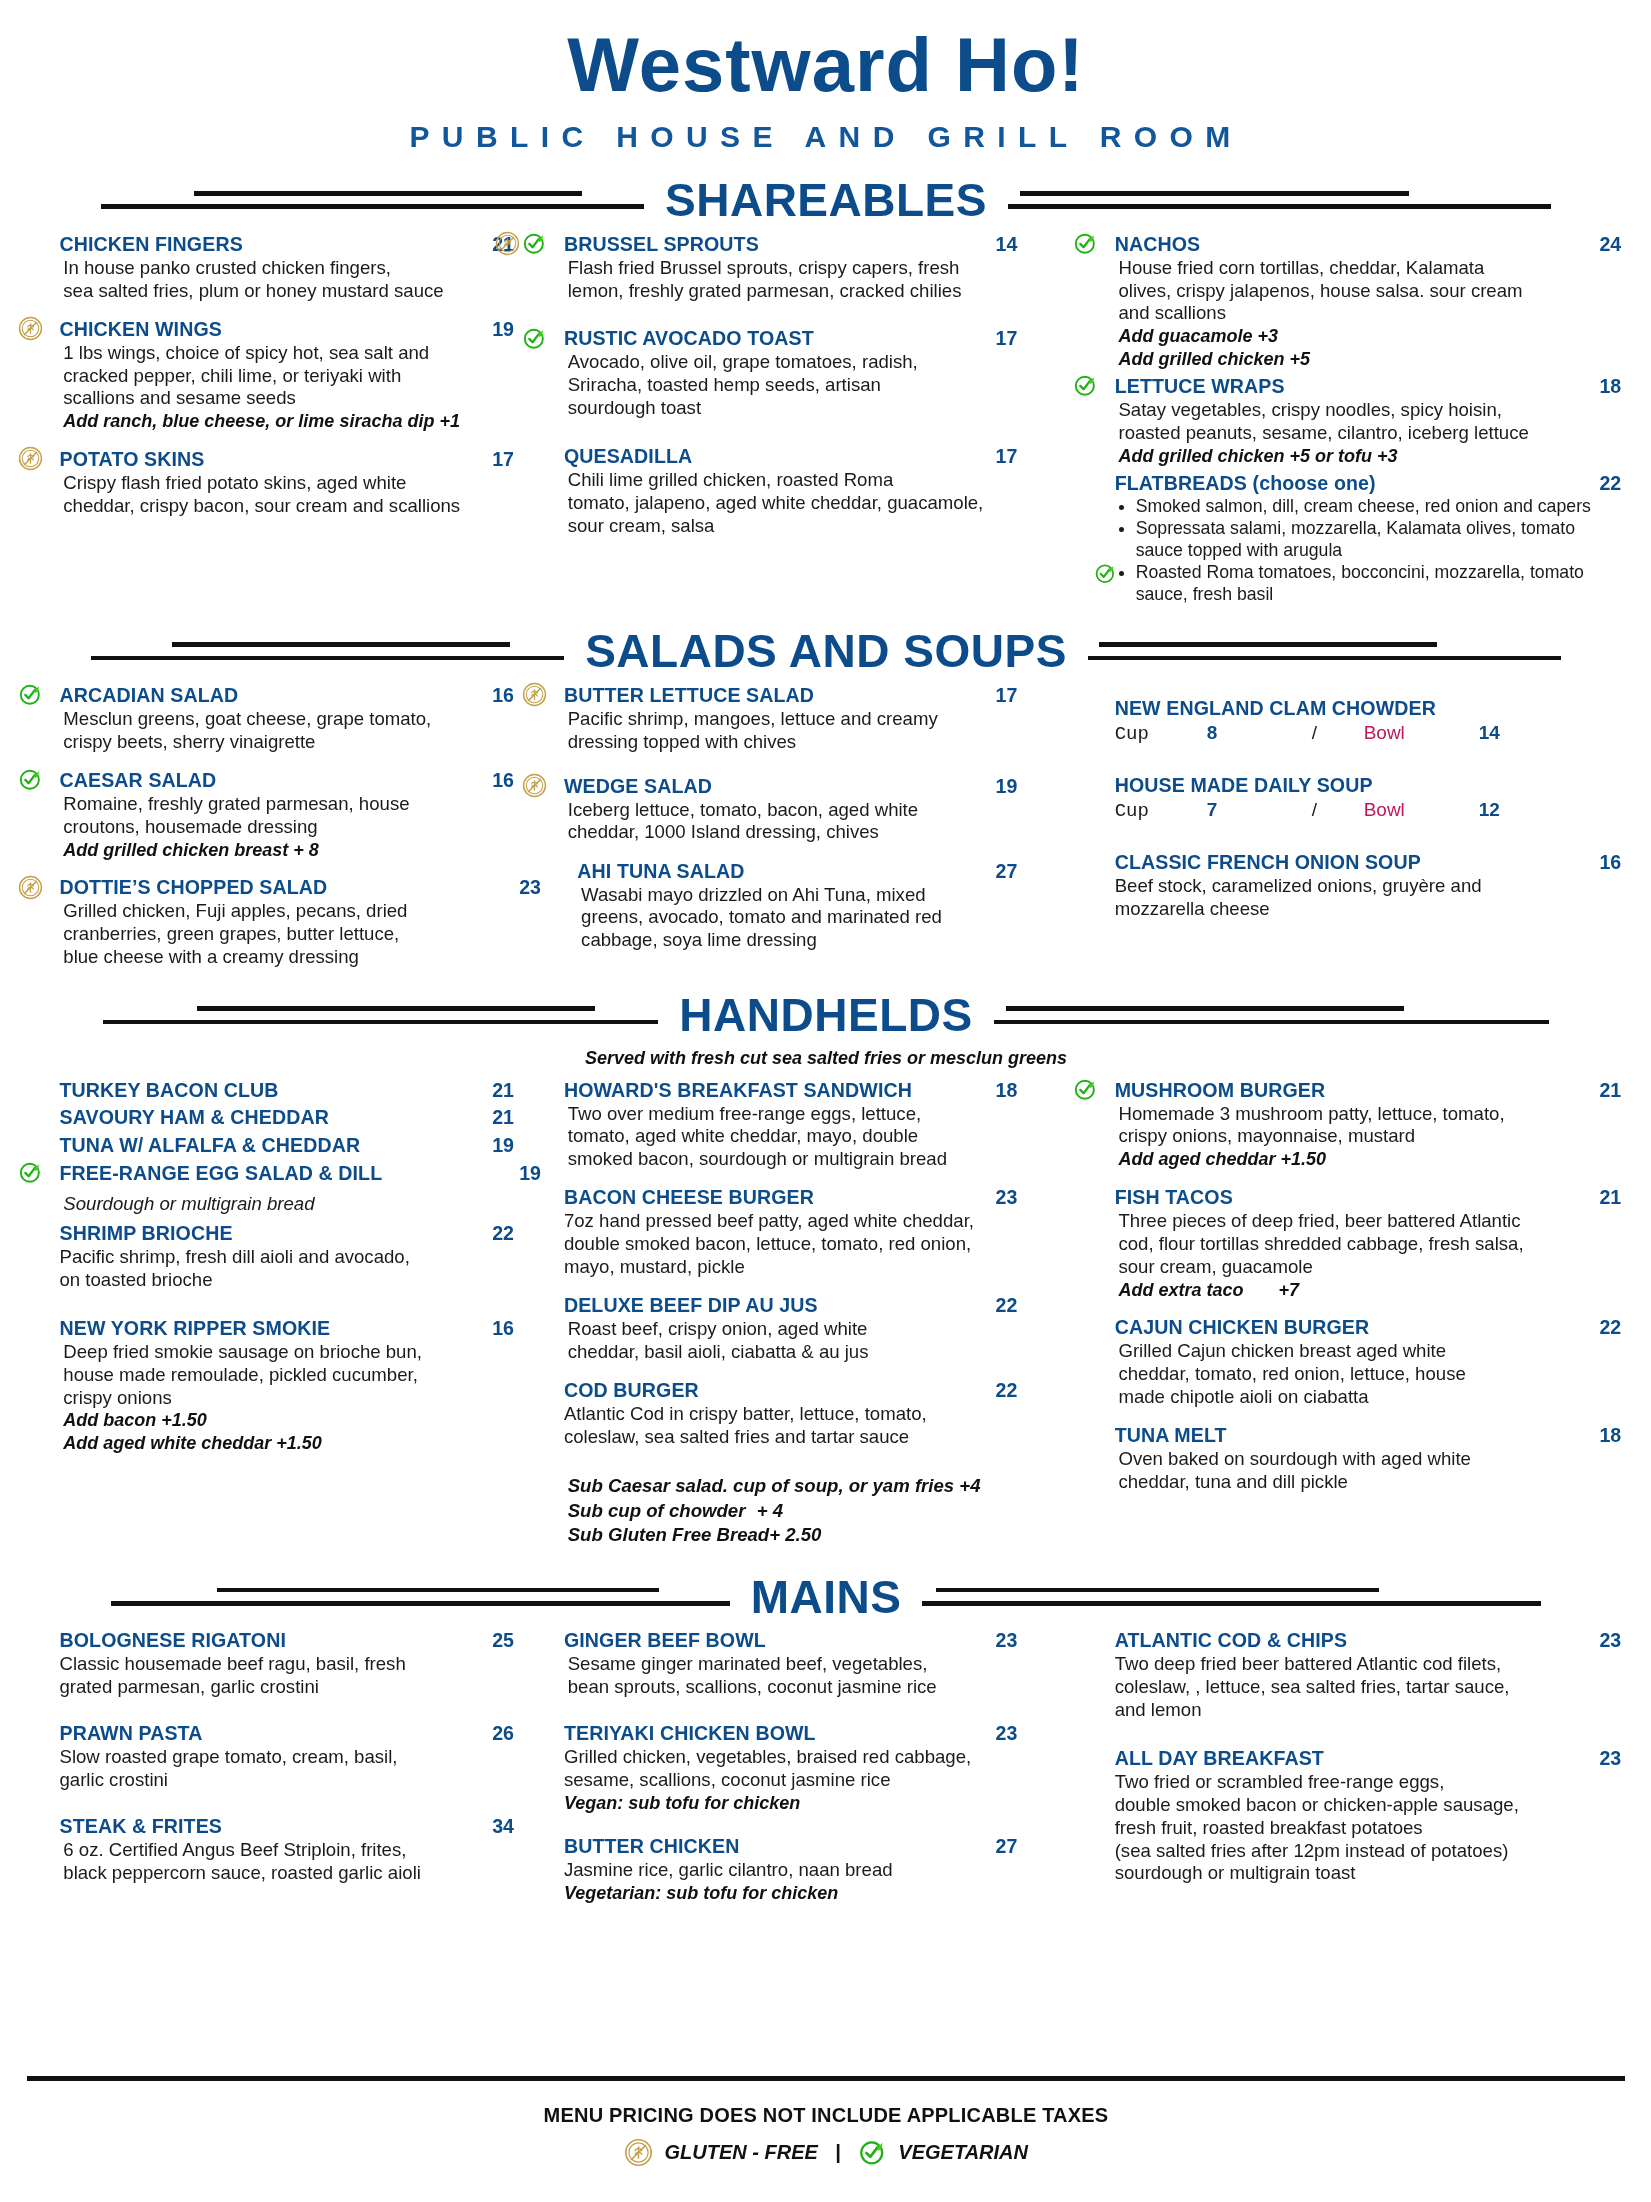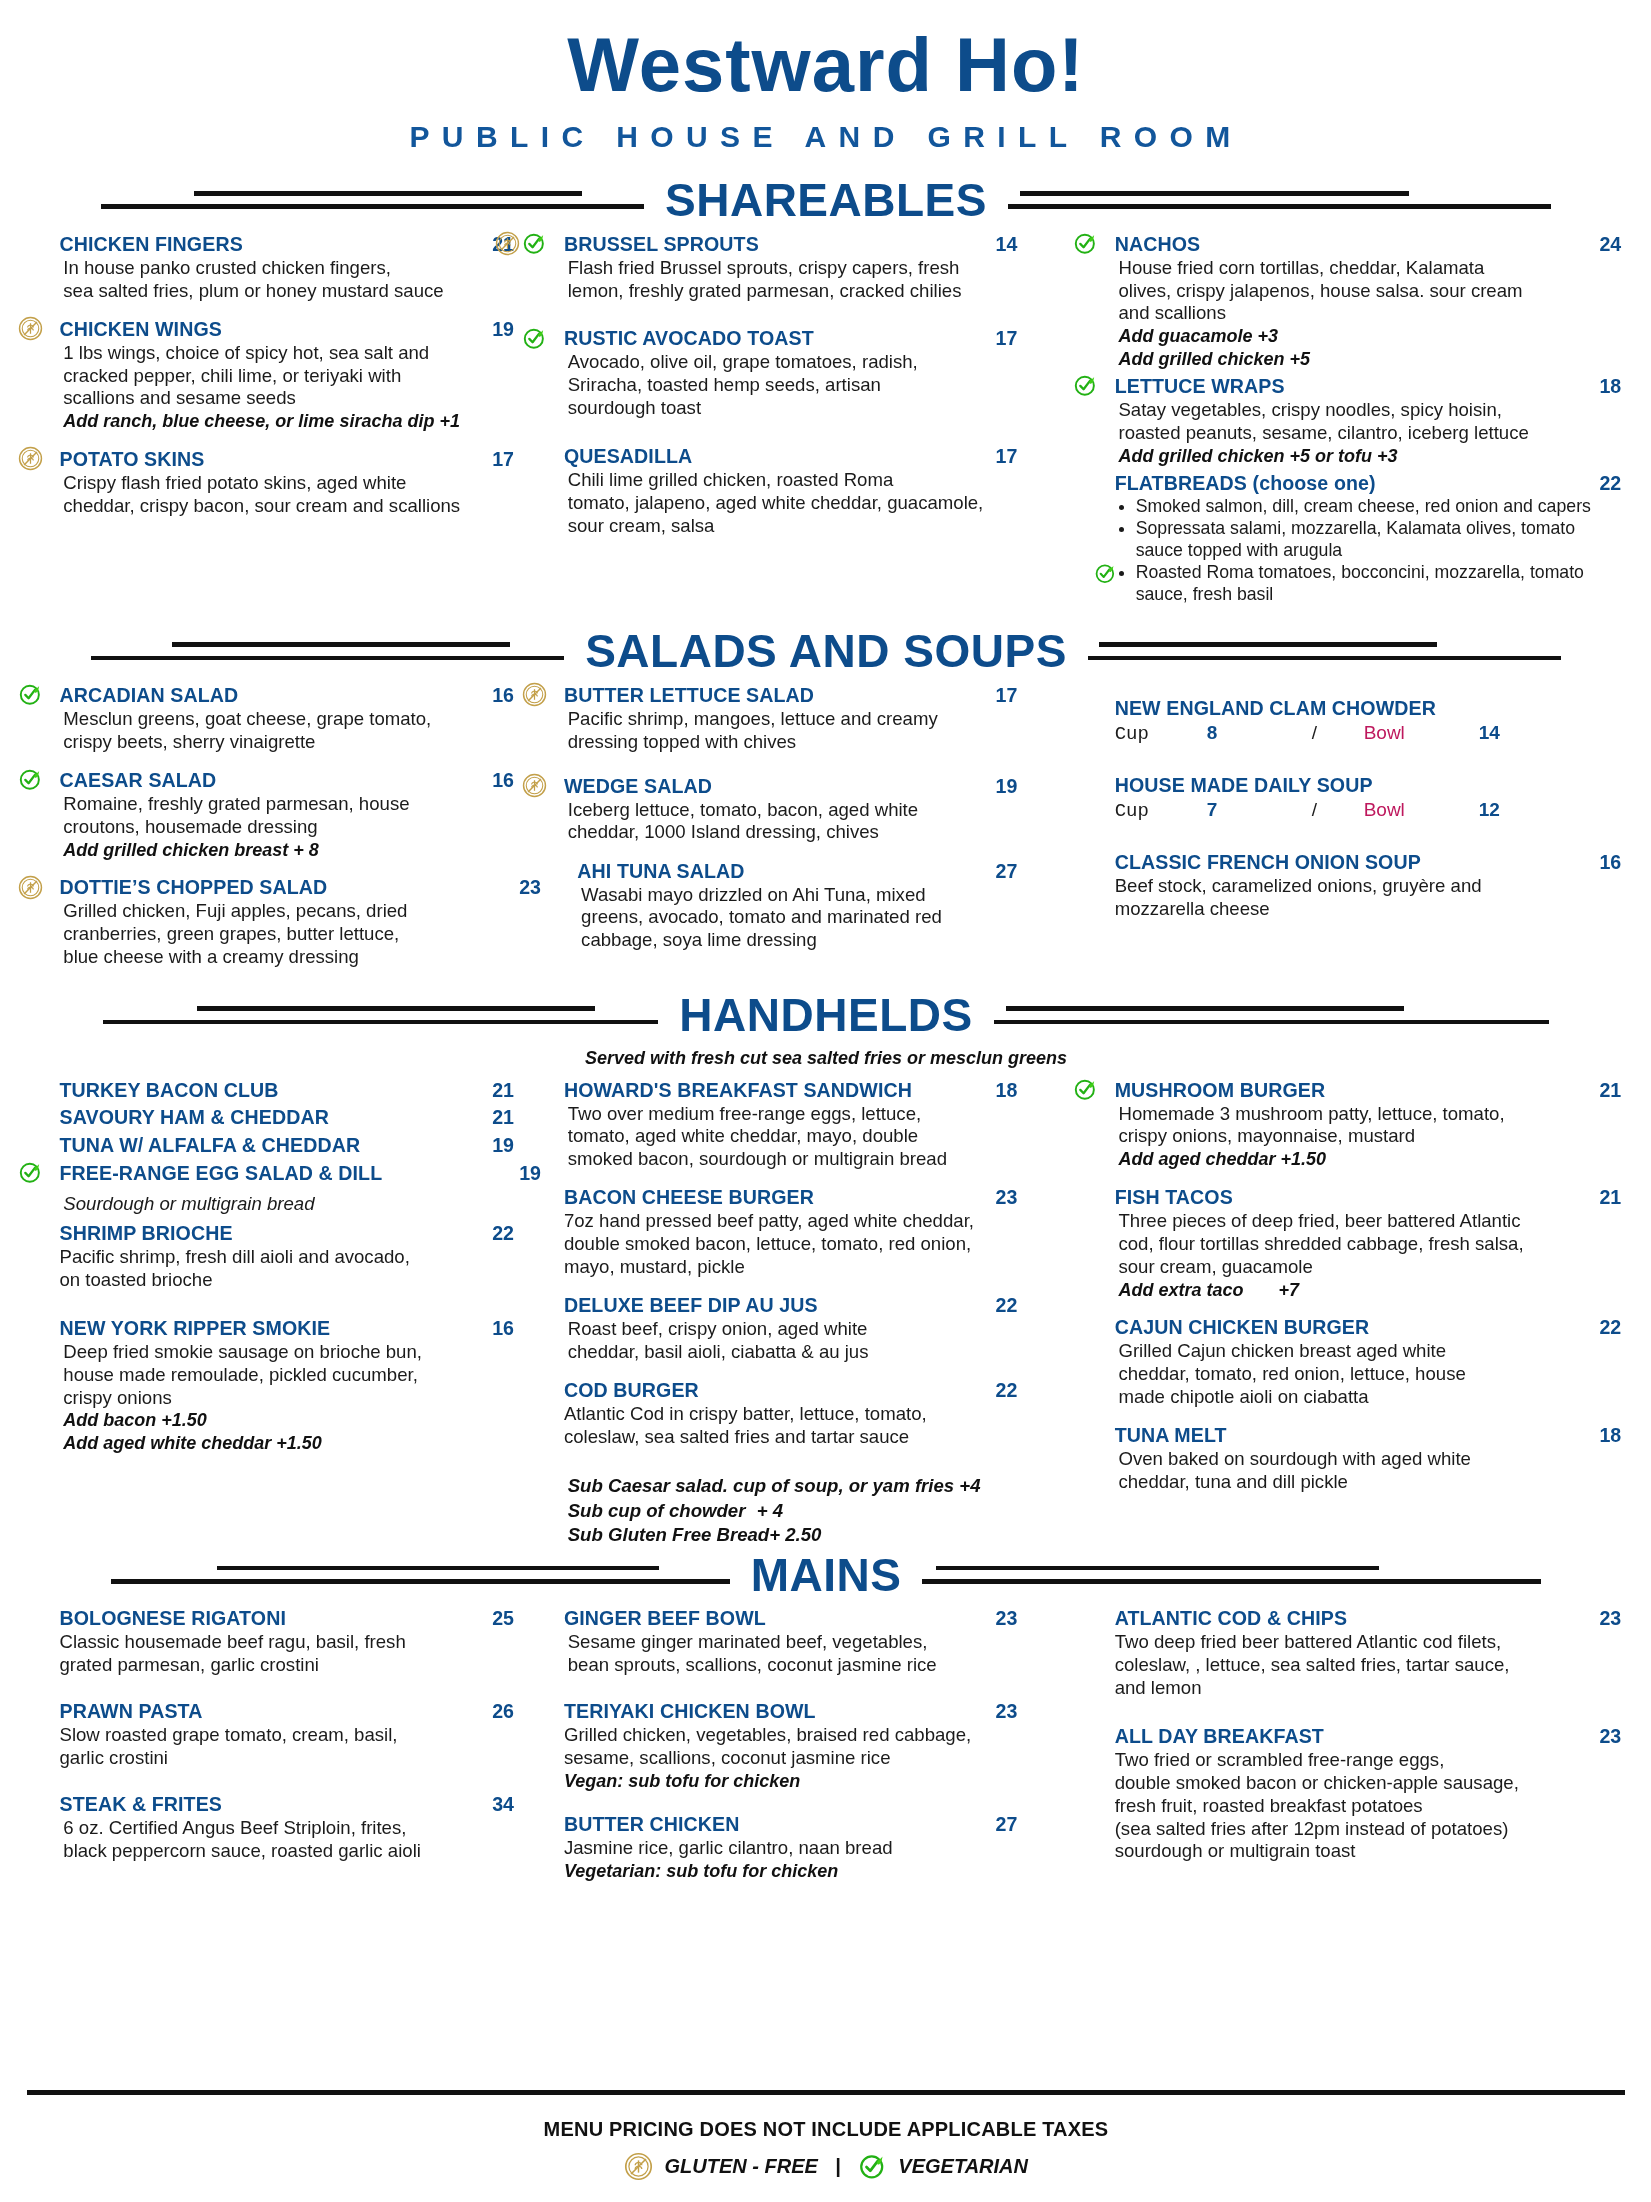--- a/index.html
+++ b/index.html
@@ -143,21 +143,21 @@
 
   .sub-block { margin-top:25px; padding-left:3.8px; }
   .sub-row { display:flex; font-size:18.6px; font-style:italic; font-weight:bold; color:#111; line-height:1.32;align-items:flex-end; }
   .sub-row .k { min-width:189px; }
 
   
   .icon { display:inline-block; vertical-align:middle; line-height:0; }
   .icon svg { display:block; }
 
   
-  .footer { position:absolute; left:27px; right:27px; bottom:21px; }
+  .footer { position:absolute; left:27px; right:27px; bottom:35px; }
   .footer-rule { height:4.8px; background:#111; width:100%; margin-bottom:23px; }
   .footer-line1 { text-align:center; font-size:20px; font-weight:bold; color:#111; letter-spacing:0.2px; }
   .footer-legend {
     display:flex; align-items:center; justify-content:center; gap:11.5px;
     margin-top:11.5px; font-size:20px; font-style:italic; font-weight:bold; color:#111;
   }
   .footer-legend .divider { padding:0 5.7px; }
 </style>
 </head>
 <body>
@@ -685,21 +685,21 @@
         <div class="item-head">
           <span class="name">TUNA MELT</span>
           <span class="price">18</span>
         </div>
         <div class="desc" style="white-space:pre-line">Oven baked on sourdough with aged white
 cheddar, tuna and dill pickle</div>
       </div>
     </div>
   </div>
 
-  <div class="section-head" style="margin-top:0">
+  <div class="section-head" style="margin-top:22px">
     <div class="rule-group left">
       <div class="rule a"></div>
       <div class="rule b"></div>
     </div>
     <div class="section-title">MAINS</div>
     <div class="rule-group right">
       <div class="rule a"></div>
       <div class="rule b"></div>
     </div>
   </div>

